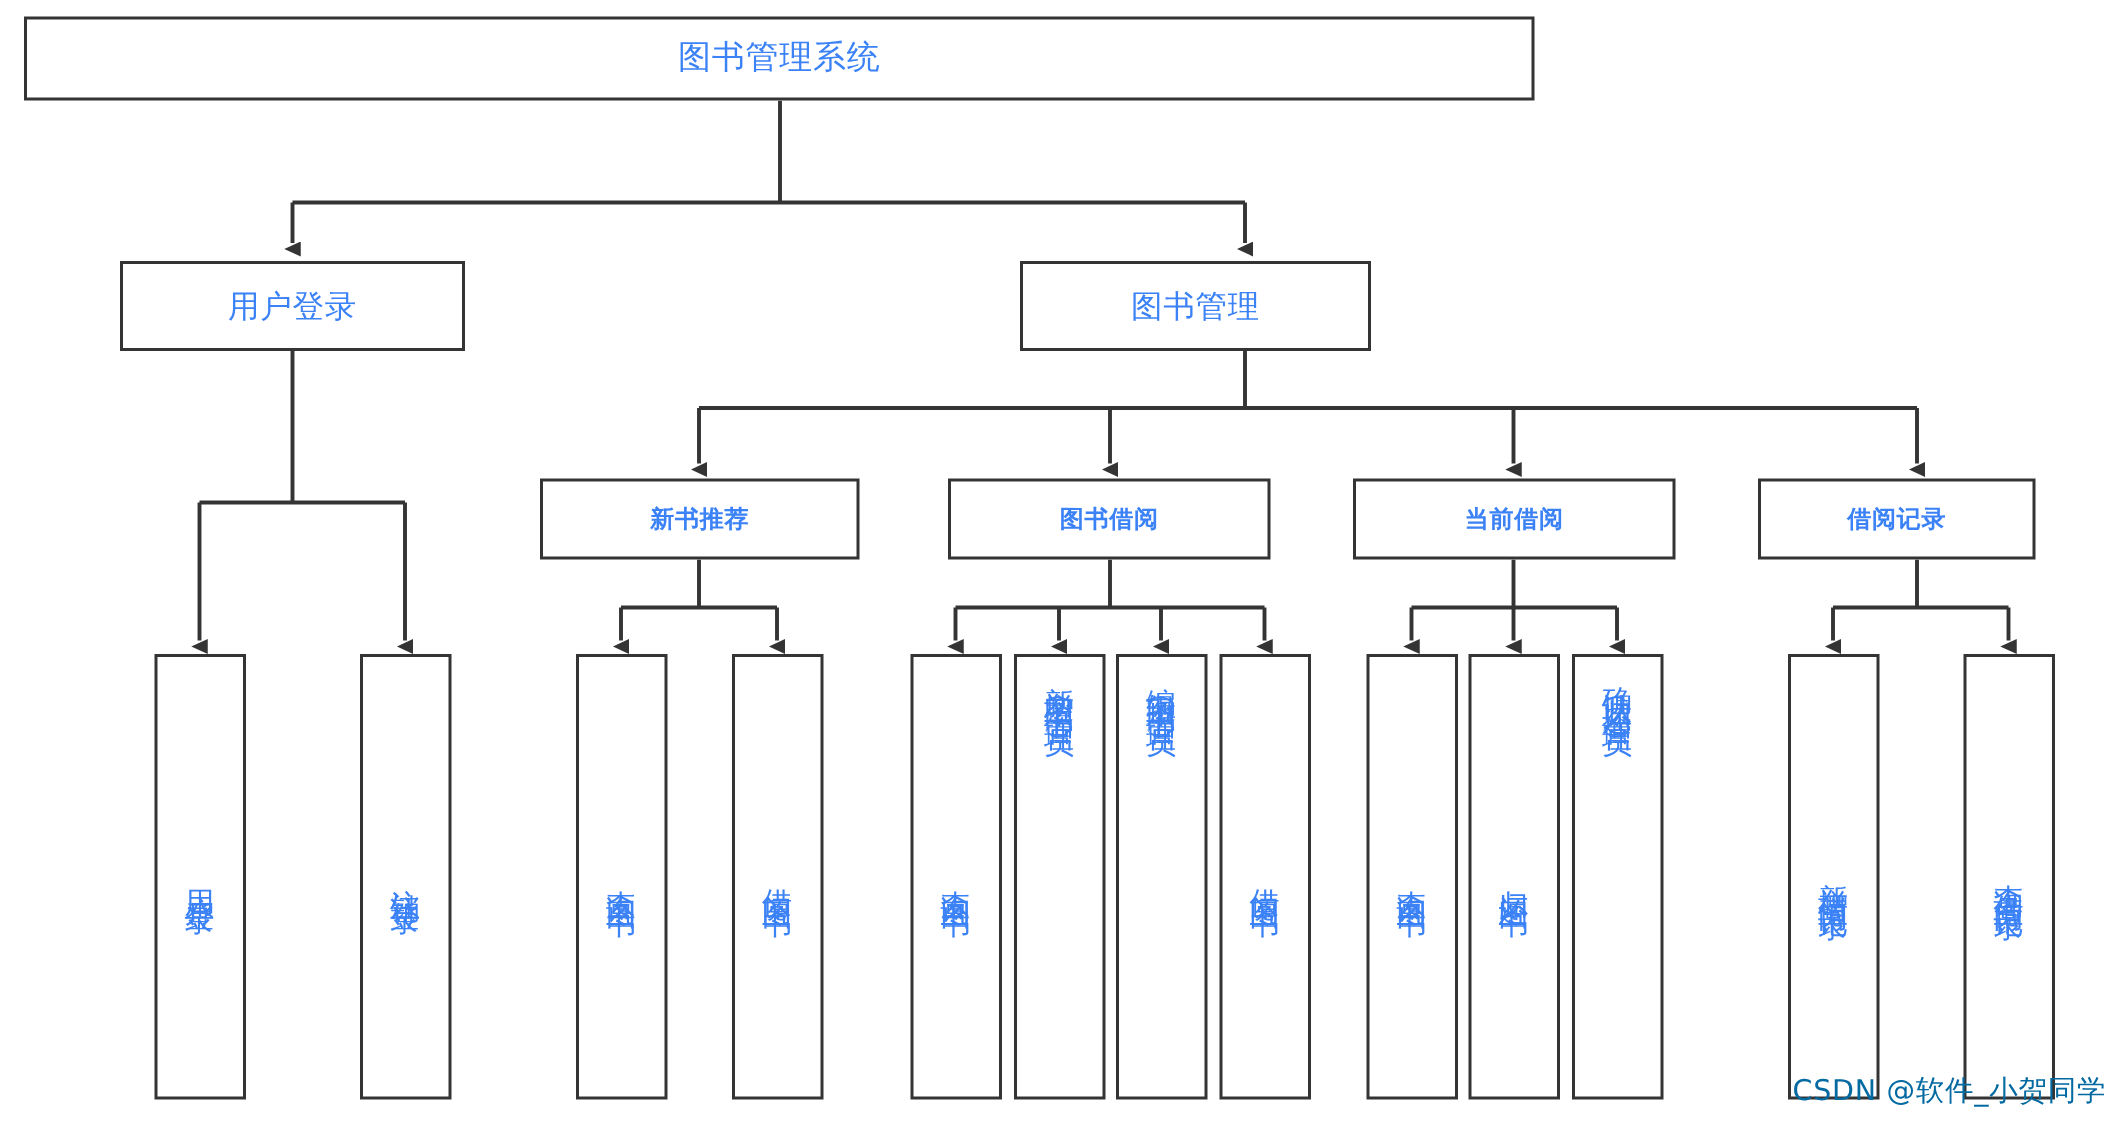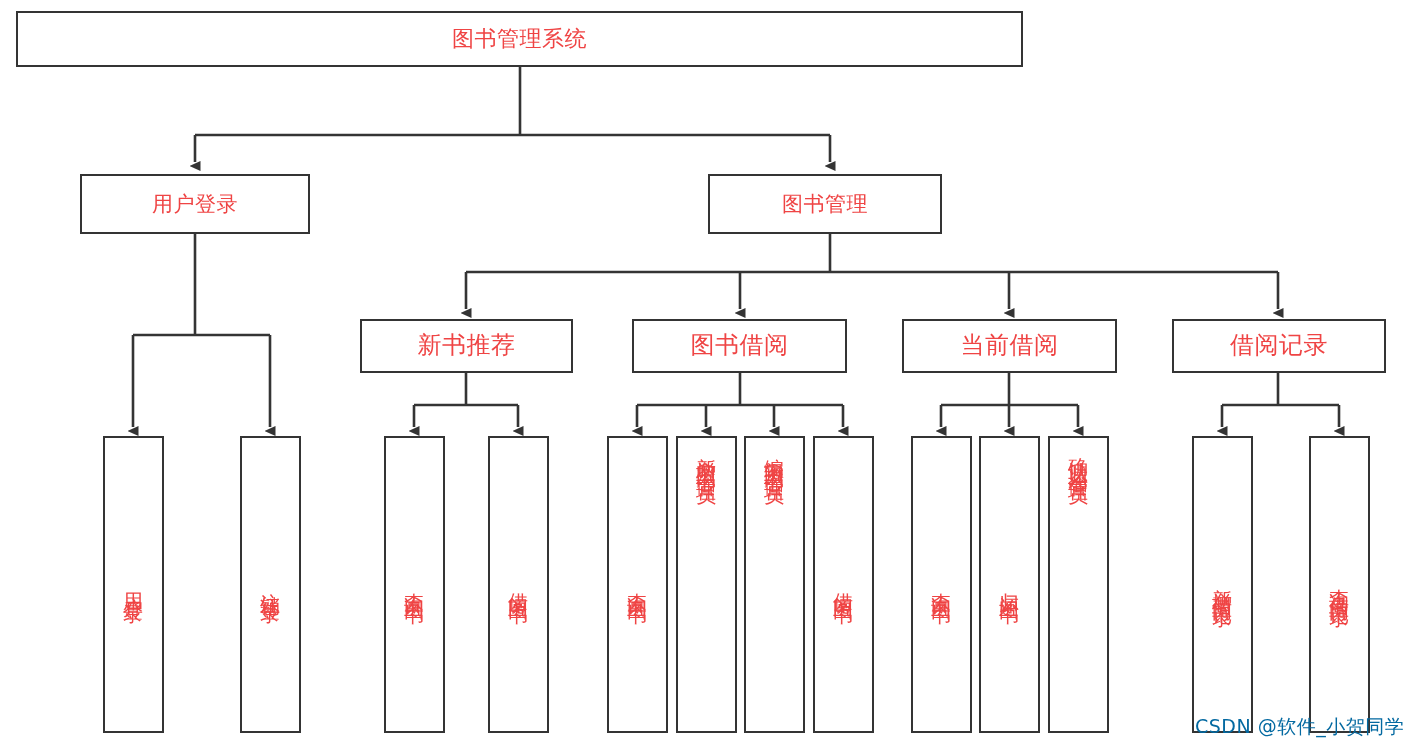--- a/index.html
+++ b/index.html
@@ -28,29 +28,29 @@
   .node {
     position: absolute;
     box-sizing: border-box;
     background: #ffffff;
     border: 2px solid #343434;
     display: flex;
     align-items: center;
     justify-content: center;
   }
   .node .label {
-    color: #ef4444;
+    color: #3b82f6;
     font-size: 21px;
     line-height: 1.15;
     letter-spacing: 0.5px;
     white-space: nowrap;
   }
   .node.root .label { font-size: 22px; }
   .node.lvl2 .label { font-size: 21px; }
-  .node.lvl3 .label { font-size: 24px; }
+  .node.lvl3 .label { font-size: 16px; font-weight: bold; }
 
   
   .node.leaf {
     align-items: center;
     justify-content: center;
     padding-top: 4px;
     padding-bottom: 4px;
   }
   .node.leaf .label {
     writing-mode: vertical-rl;
@@ -129,37 +129,37 @@
   </svg>
 
   <div class="node root" style="left:16px; top:11px; width:1007px; height:56px;">
     <span class="label">图书管理系统</span>
   </div>
 
   <div class="node lvl2" style="left:80px; top:174px; width:230px; height:60px;">
     <span class="label">用户登录</span>
   </div>
 
-  <div class="node lvl2" style="left:708px; top:174px; width:234px; height:60px;">
+  <div class="node lvl2" style="left:680px; top:174px; width:234px; height:60px;">
     <span class="label">图书管理</span>
   </div>
 
   <div class="node lvl3" style="left:360px; top:319px; width:213px; height:54px;">
     <span class="label">新书推荐</span>
   </div>
 
   <div class="node lvl3" style="left:902px; top:319px; width:215px; height:54px;">
     <span class="label">当前借阅</span>
   </div>
 
   <div class="node lvl3" style="left:632px; top:319px; width:215px; height:54px;">
     <span class="label">图书借阅</span>
   </div>
 
-  <div class="node lvl3" style="left:1172px; top:319px; width:214px; height:54px;">
+  <div class="node lvl3" style="left:1172px; top:319px; width:185px; height:54px;">
     <span class="label">借阅记录</span>
   </div>
 
   <div class="node leaf" style="left:103px; top:436px; width:61px; height:297px;">
     <span class="label">用户登录</span>
   </div>
 
   <div class="node leaf" style="left:240px; top:436px; width:61px; height:297px;">
     <span class="label">注销登录</span>
   </div>

